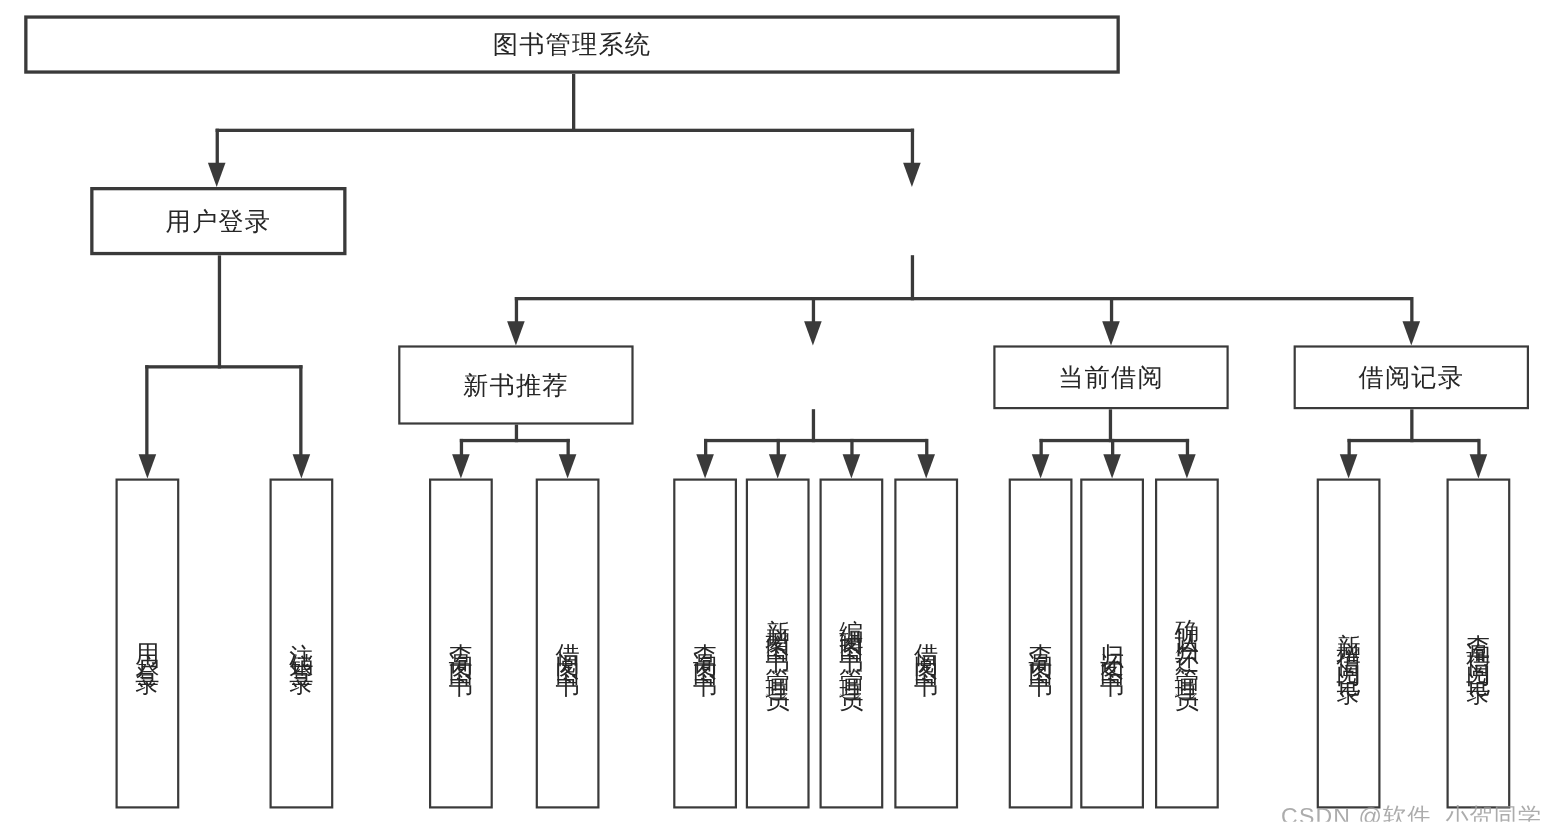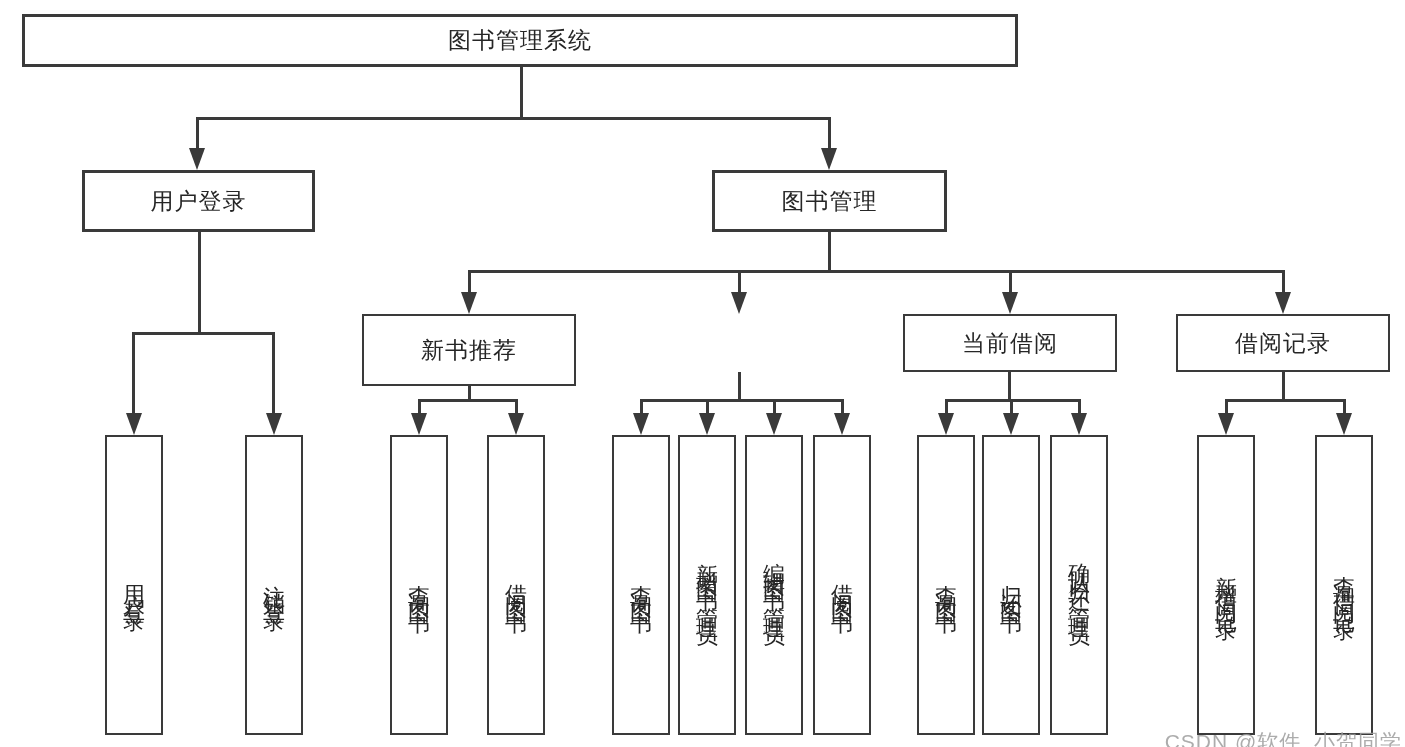--- a/index.html
+++ b/index.html
@@ -73,23 +73,20 @@
 
   <div class="vline" style="left:520px; top:67px; height:52px;"></div>
   <div class="hline" style="left:196px; top:117px; width:635px;"></div>
   <div class="vline" style="left:196px; top:117px; height:34px;"></div>
   <div class="vline" style="left:828px; top:117px; height:34px;"></div>
   <div class="arrow" style="left:189px; top:148px;"></div>
   <div class="arrow" style="left:821px; top:148px;"></div>
 
   <div class="box" style="left:82px; top:170px; width:233px; height:62px;">
     <span>用户登录</span>
-  </div>
-  <div class="box" style="left:712px; top:170px; width:235px; height:62px;">
-    <span>图书管理</span>
   </div>
 
   <div class="vline" style="left:198px; top:232px; height:103px;"></div>
   <div class="hline" style="left:132px; top:332px; width:143px;"></div>
   <div class="vline" style="left:132px; top:332px; height:83px;"></div>
   <div class="vline" style="left:272px; top:332px; height:83px;"></div>
   <div class="arrow" style="left:126px; top:413px;"></div>
   <div class="arrow" style="left:266px; top:413px;"></div>
 
   <div class="vline" style="left:828px; top:232px; height:41px;"></div>

